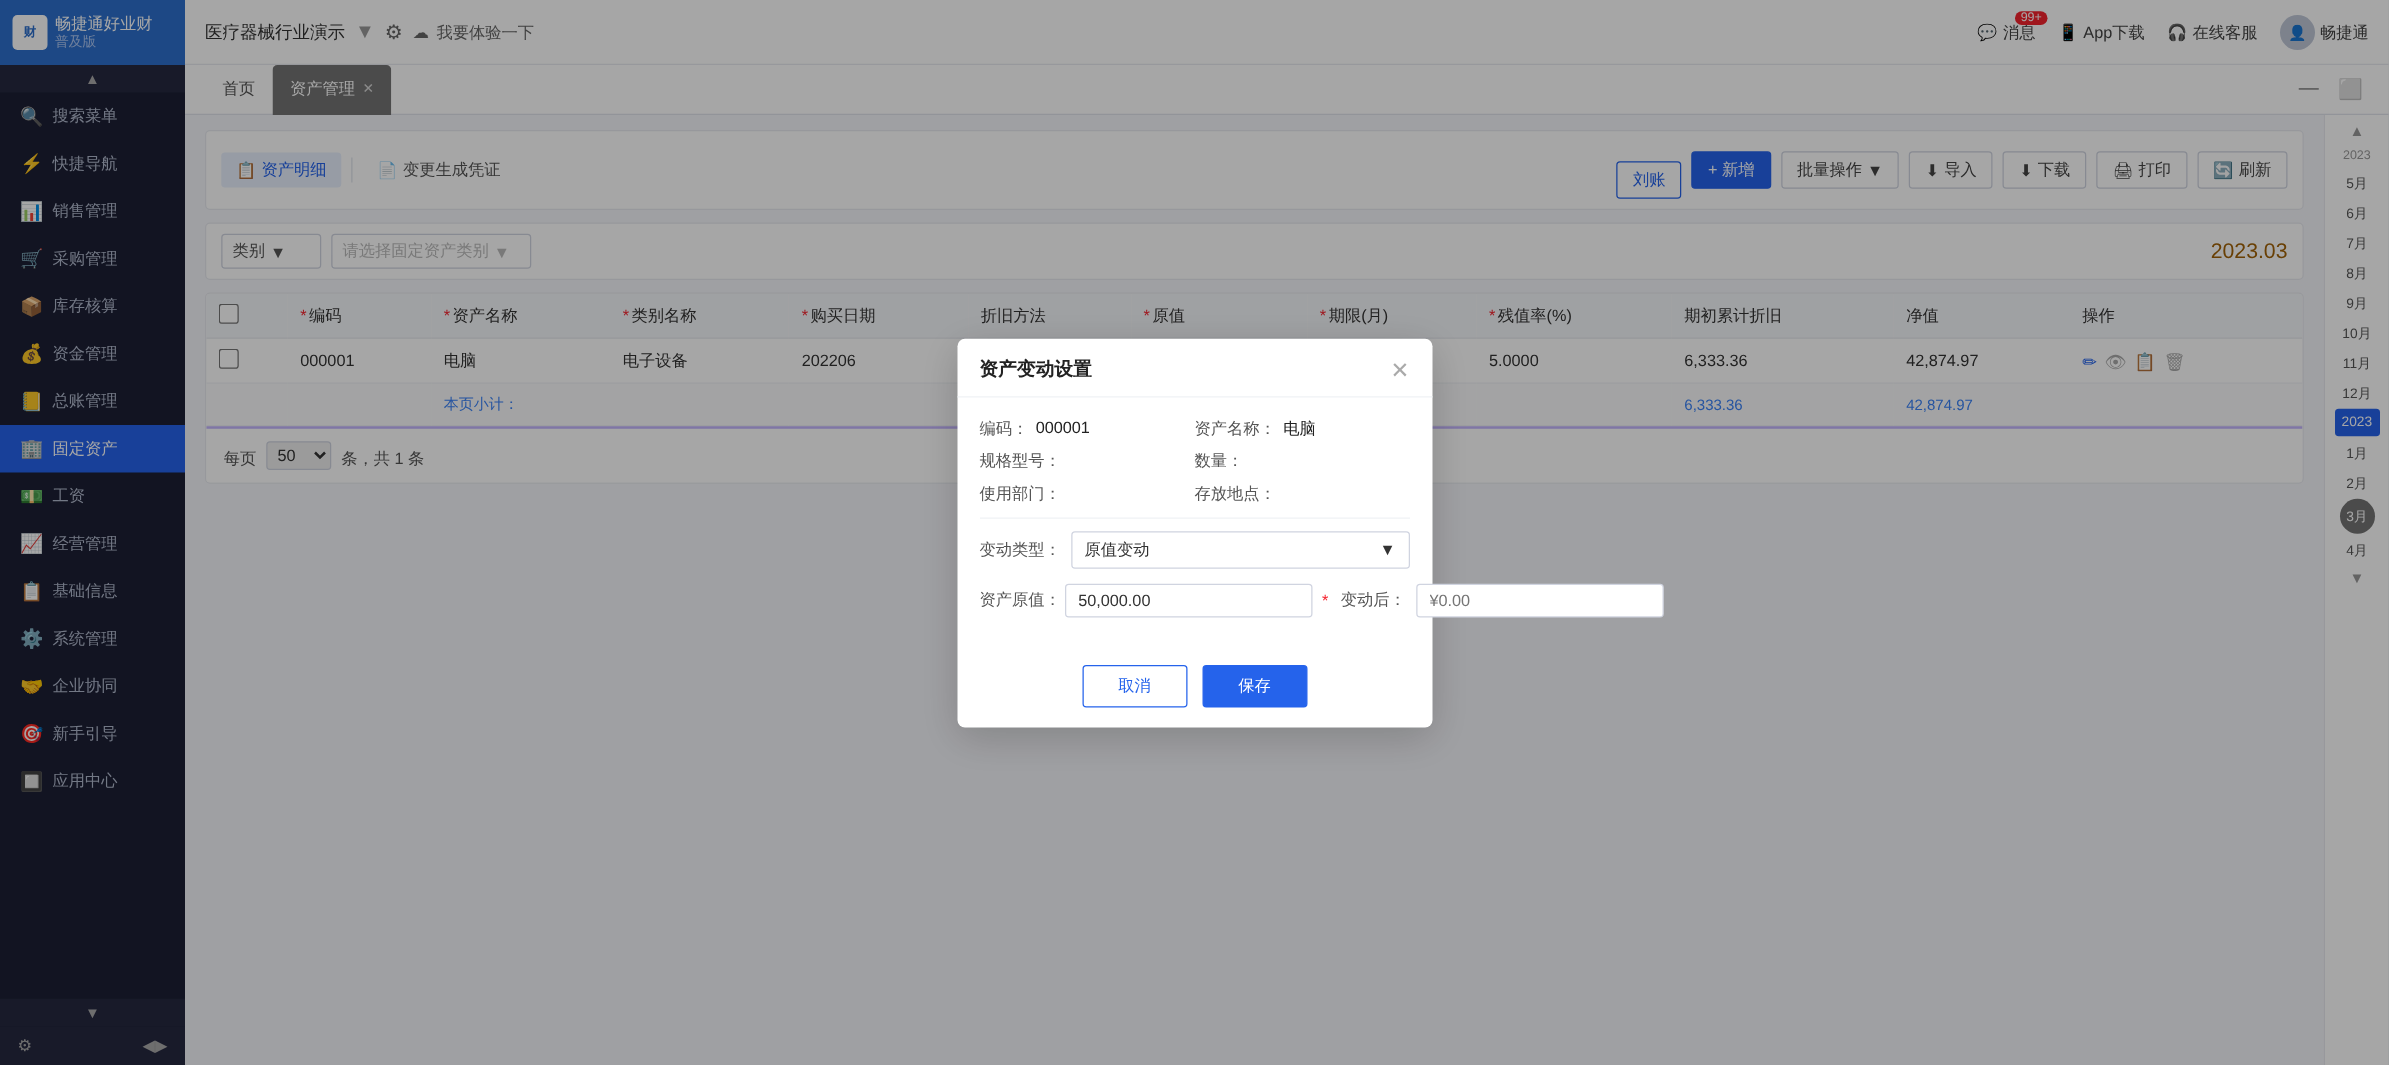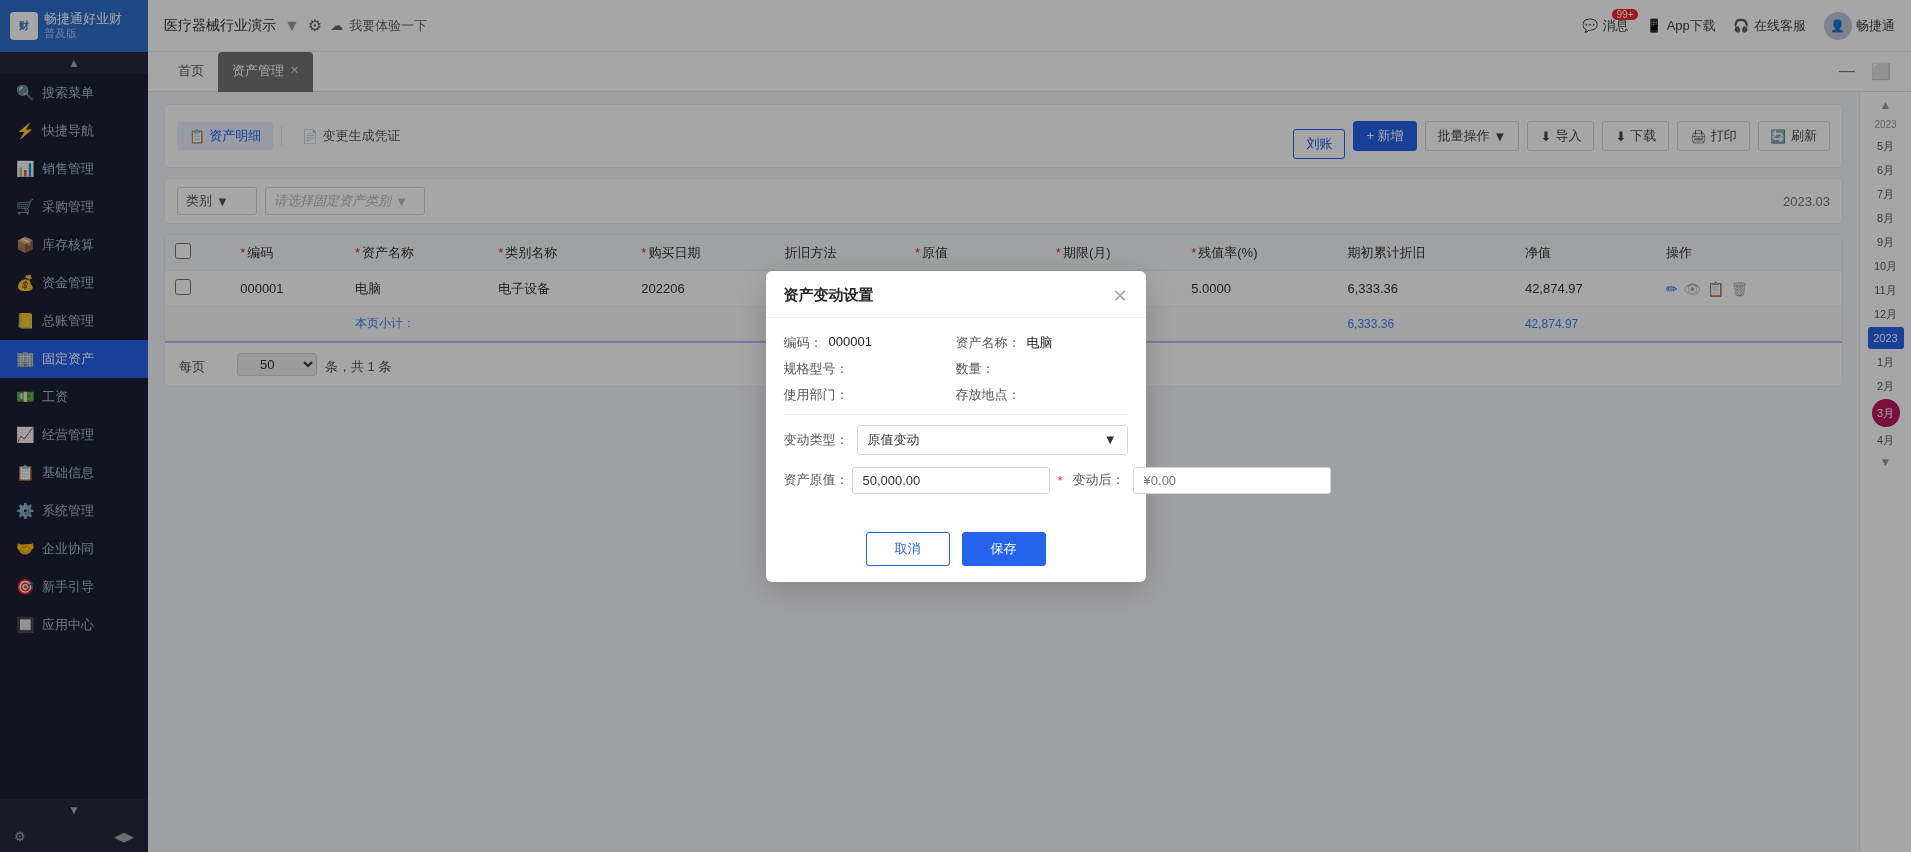--- a/index.html
+++ b/index.html
@@ -190,26 +190,25 @@
       padding: 4px 8px;
       font-size: 13px;
       color: #555;
       background: #fff;
       cursor: pointer;
       min-width: 80px;
     }
     .filter-select-wide {
       min-width: 160px;
       color: #bbb;
-      font-style: italic;
     }
     .date-display {
       margin-left: auto;
-      font-size: 13px;
-      color: #737373;
+      font-size: 17px;
+      color: #a16207;
     }
 
     
     .table-wrap {
       background: #fff;
       border-radius: 4px;
       border: 1px solid #e8eaf0;
       overflow: auto;
     }
     table { width: 100%; border-collapse: collapse; font-size: 13px; }
@@ -240,24 +239,23 @@
       display: flex; align-items: flex-end; gap: 8px;
       padding: 10px 14px;
       background: #fff;
       border-top: 2px solid #c4b5fd;
       font-size: 13px;
       color: #555;
     }
     .page-size-select {
       border: 1px solid #d0d4e0;
       border-radius: 3px;
-      padding: 2px 18px;
+      padding: 2px 4px;
       font-size: 13px;
       color: #333;
-      margin-left: 24px;
     }
 
     
     .right-cal {
       width: 52px;
       background: #fff;
       border-left: 1px solid #e8eaf0;
       display: flex;
       flex-direction: column;
       align-items: center;
@@ -268,21 +266,21 @@
       overflow: hidden;
     }
     .cal-month { font-size: 10px; color: #999; padding: 3px 0; }
     .cal-day {
       width: 36px; height: 22px;
       display: flex; align-items: center; justify-content: center;
       border-radius: 3px;
       cursor: pointer;
       color: #555;
     }
-    .cal-day.today { background: #be185d; color: #fff; border-radius: 50%; width: 28px; height: 28px; }
+    .cal-day.today { background: #737373; color: #fff; border-radius: 50%; width: 28px; height: 28px; }
     .cal-day.highlight { background: #2563eb; color: #fff; border-radius: 3px; }
     .cal-scroll { color: #999; font-size: 12px; cursor: pointer; padding: 2px; }
 
     
     .overlay {
       position: fixed;
       top: 0; left: 0; right: 0; bottom: 0;
       background: rgba(0,0,0,0.35);
       z-index: 100;
       display: flex;

